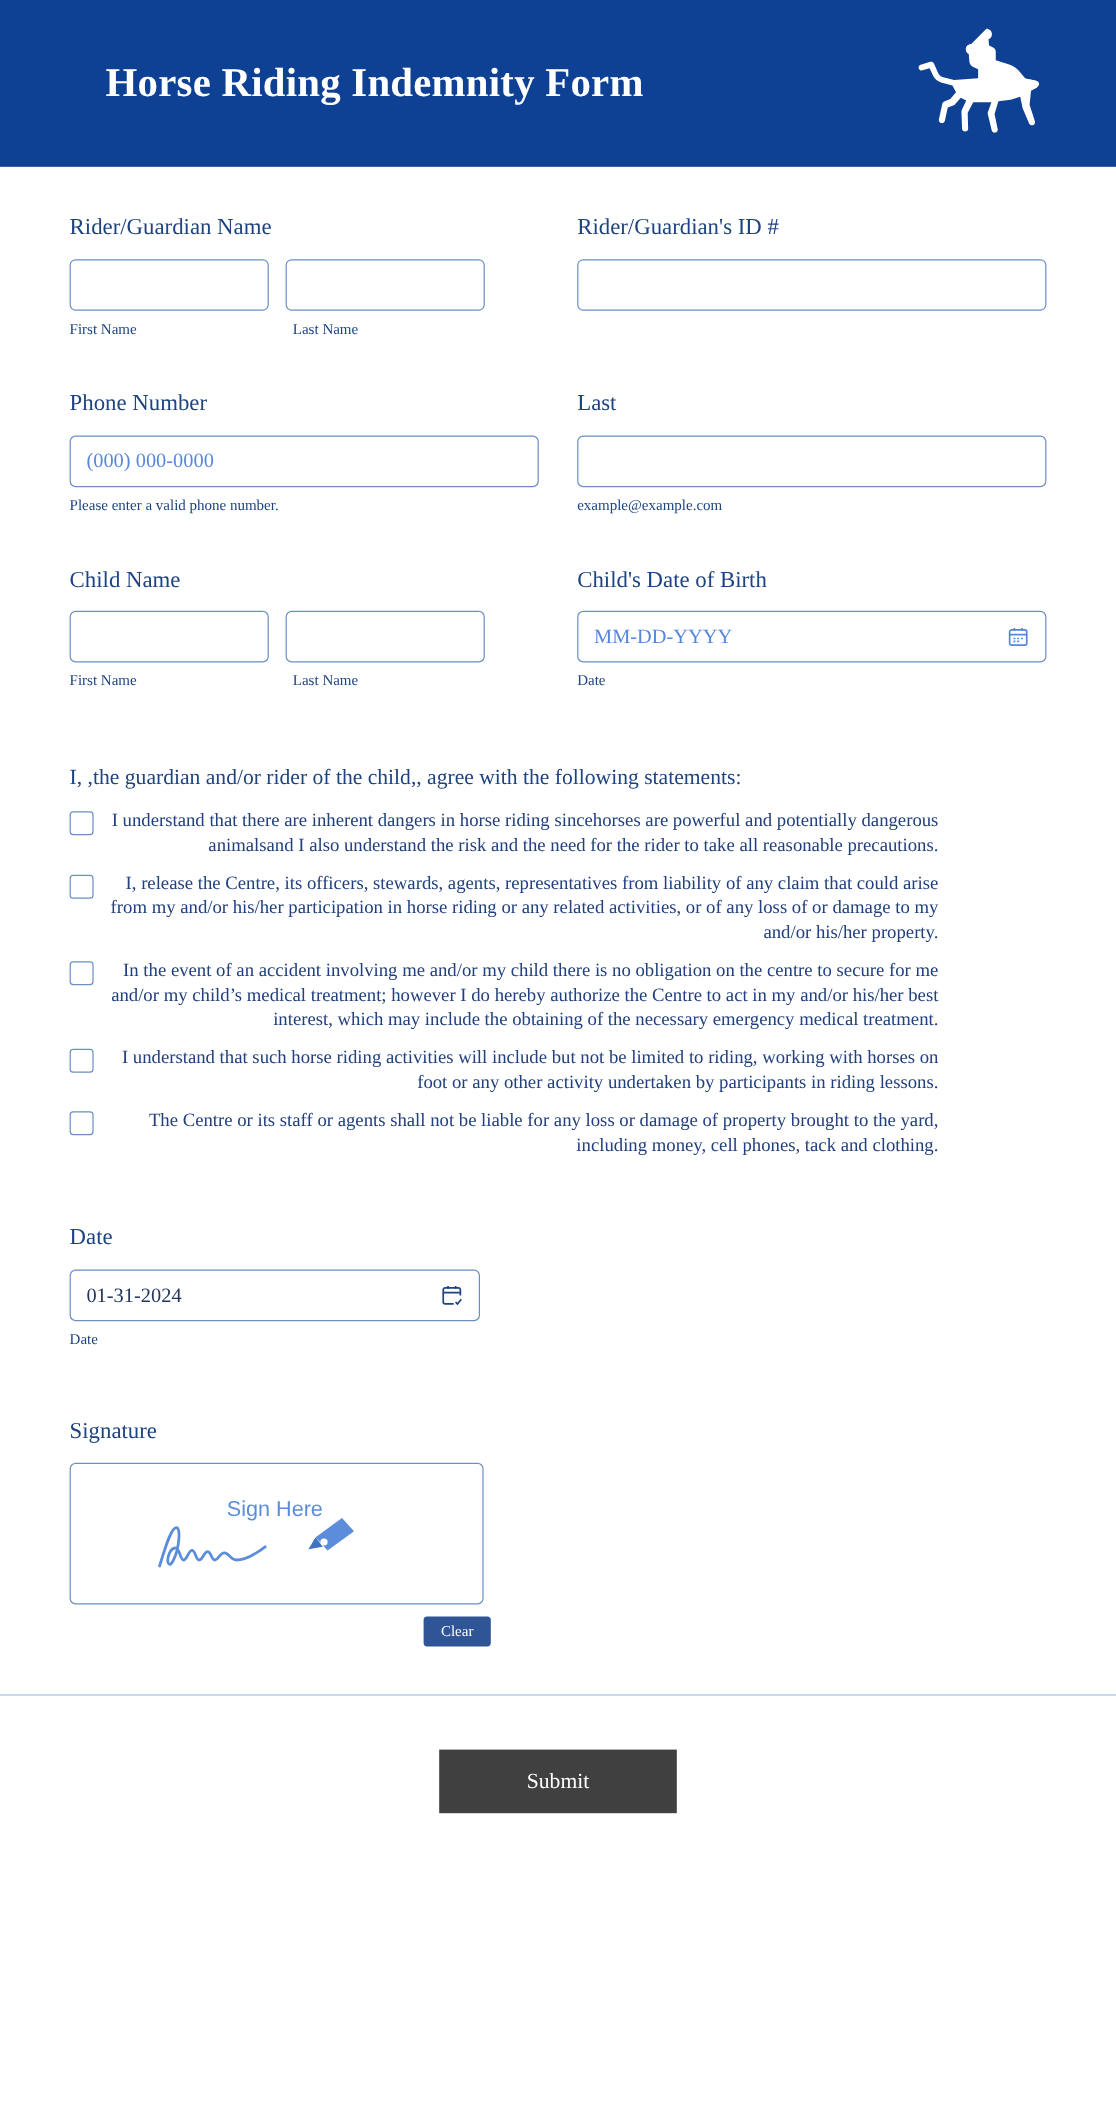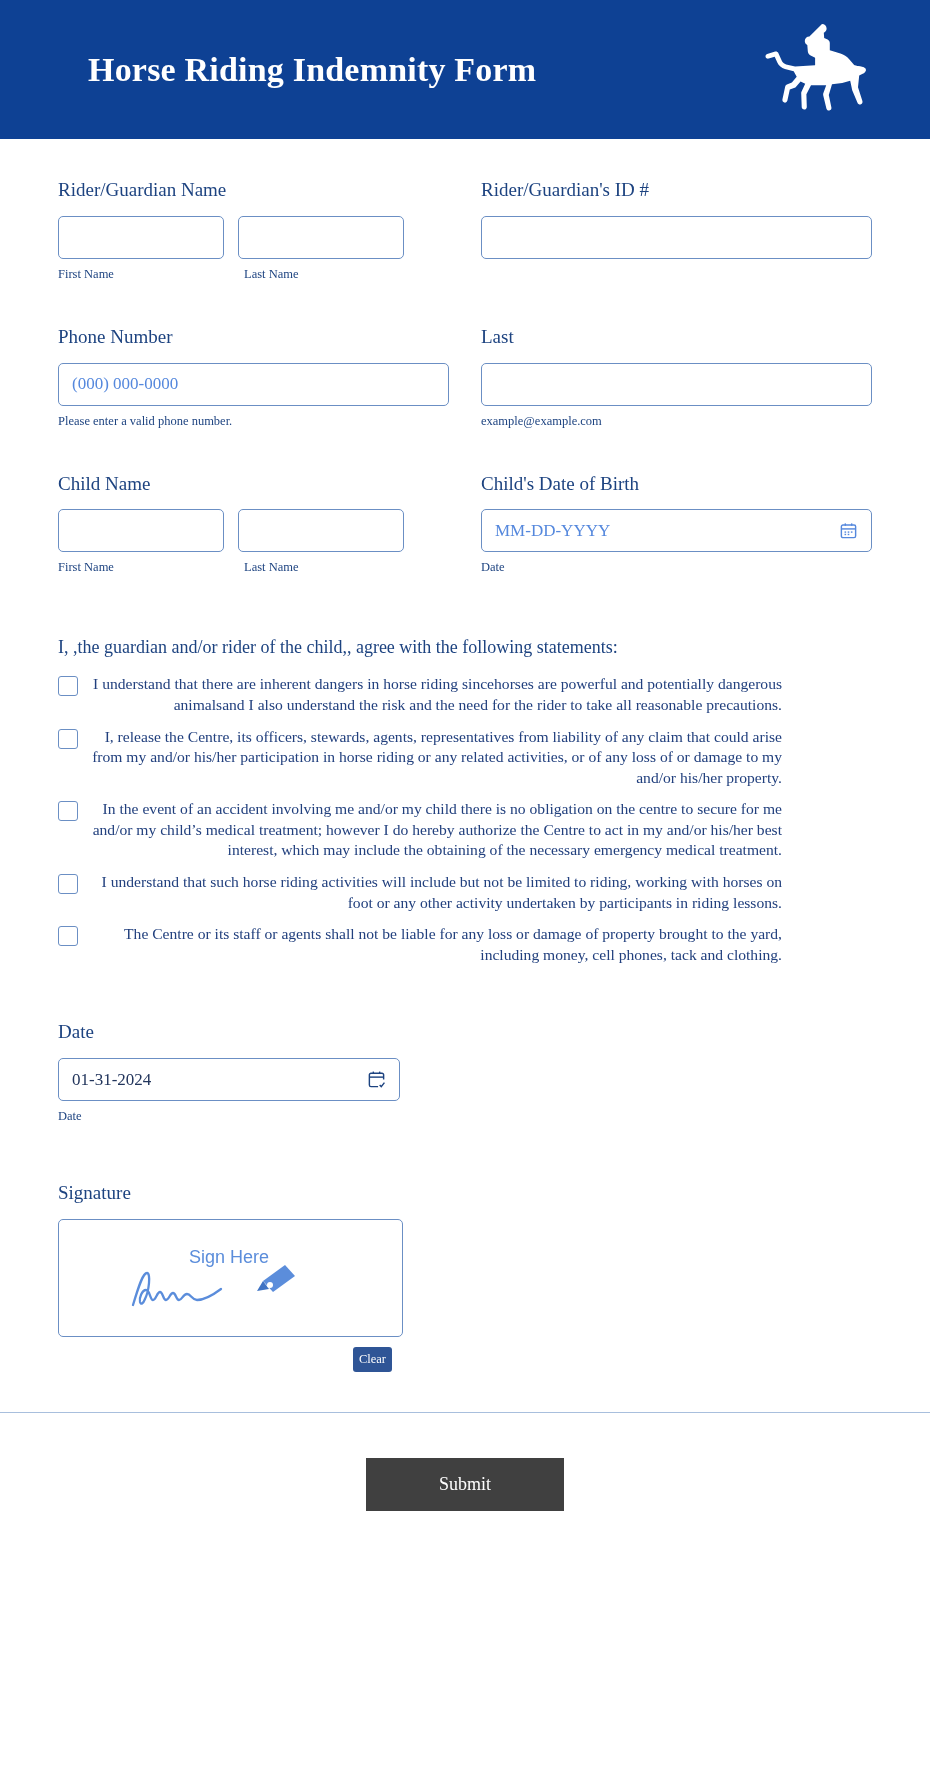--- a/index.html
+++ b/index.html
@@ -155,21 +155,21 @@
   }
   .sig-inner {
     position: absolute;
     inset: 0;
     display: flex;
     align-items: center;
     justify-content: center;
   }
   .clear-btn {
     margin-top: 10px;
-    width: 39px;
+    width: 56px;
     height: 25px;
     background: #2f5596;
     color: #ffffff;
     border-radius: 3px;
     font-size: 12.5px;
     display: flex;
     align-items: center;
     justify-content: center;
     margin-left: 295px;
     font-family: "Liberation Serif", "DejaVu Serif", serif;

